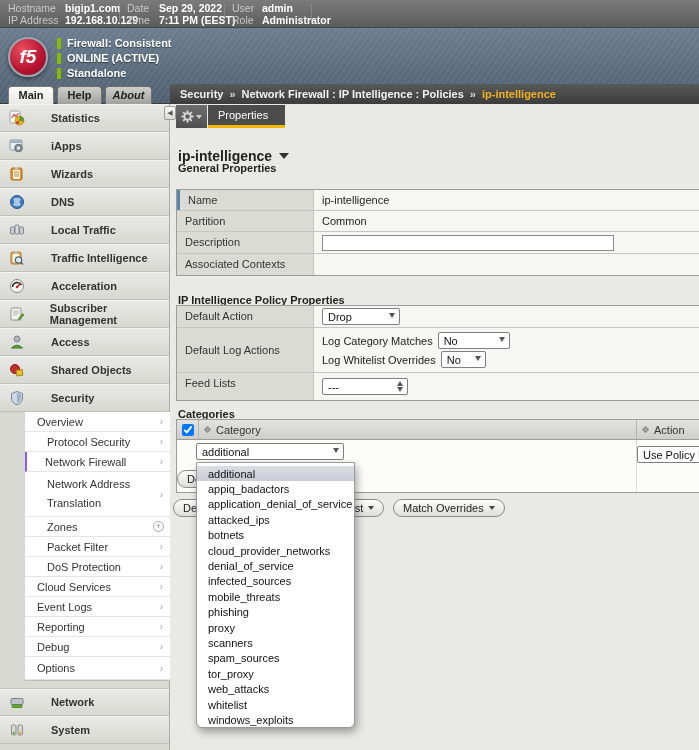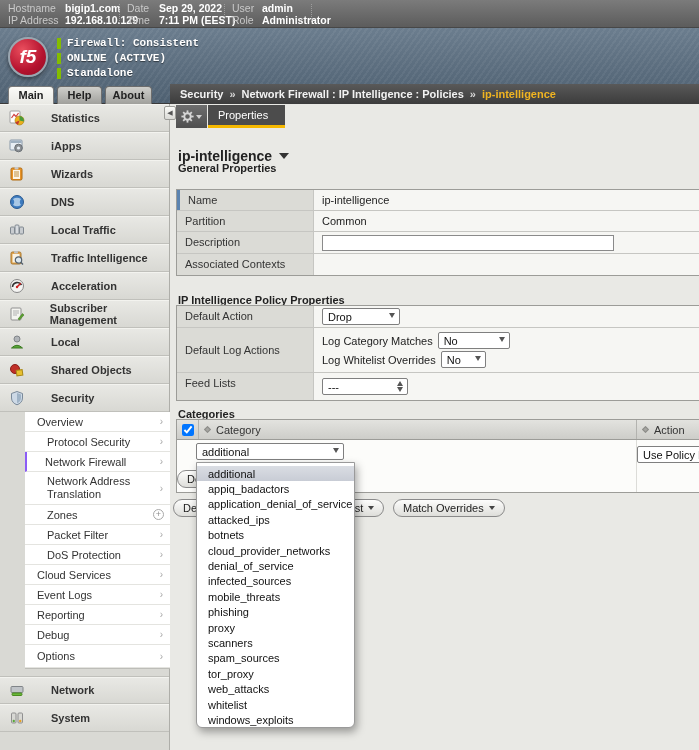--- a/index.html
+++ b/index.html
@@ -24,31 +24,31 @@
   .banner { position:absolute; left:0; top:28px; width:699px; height:76px;
     background:repeating-linear-gradient(125deg, rgba(255,255,255,.05) 0 2px, rgba(0,0,0,0) 2px 5px),
       linear-gradient(#6b7d8e,#4e6071);
     border-bottom:1px solid #3a3a3a; }
   .f5-logo { position:absolute; left:8px; top:9px; width:40px; height:40px; border-radius:50%;
     background:radial-gradient(circle at 35% 30%, #ea4f5e, #b5122e 60%, #8d0e23);
     border:2px solid #9aa6b0; box-shadow:0 2px 4px rgba(0,0,0,.45);
     color:#fff; font-weight:bold; font-style:italic; font-size:19px;
     display:flex; align-items:center; justify-content:center; }
   .status-block { position:absolute; left:57px; top:9px; }
-  .status-line { display:flex; align-items:center; height:12px; margin-bottom:3px;font-family:Liberation Mono, monospace; }
+  .status-line { display:flex; align-items:center; height:12px; margin-bottom:3px; }
   .status-bar { width:4px; height:11px; background:#84bd00; margin-right:6px; }
   .status-text { color:#fff; font-weight:bold; font-size:11px; text-shadow:0 1px 1px rgba(0,0,0,.5); }
 
   
   .nav-tab { position:absolute; top:86px; height:18px; line-height:17px; text-align:center;
     font-weight:bold; font-size:11px; color:#222; border-radius:4px 4px 0 0; cursor:default; }
   .nav-tab.active { left:8px; width:46px; background:linear-gradient(#fbfbf8,#e9e9e4);
     border:1px solid #7a7a7a; border-bottom:none; z-index:3; }
   .nav-tab.idle { background:linear-gradient(#cfcfcb,#a0a09c); border:1px solid #6d6d6d; border-bottom:none; }
-  .nav-help { left:57px; width:45px; } .nav-about { left:105px; width:47px; }
+  .nav-help { left:57px; width:45px; } .nav-about { left:105px; width:47px;font-style:italic; }
 
   
   .breadcrumb-bar { position:absolute; left:170px; top:84px; width:529px; height:20px;
     background:linear-gradient(#595959,#3c3c3c); color:#fff; font-weight:bold;
     display:flex; align-items:center; padding-left:10px; }
   .crumb { color:#f2f2f2; } .crumb-sep { color:#d5d5d5; margin:0 6px; }
   .crumb-current { color:#f0b421; }
 
   
   .sidebar { position:absolute; left:0; top:104px; width:170px; height:646px;
@@ -60,21 +60,21 @@
   .side-label { margin-left:24px; font-weight:bold; color:#333; }
   .submenu { margin-left:25px; width:145px; background:#fff; border-bottom:1px solid #bdbdb8; }
   .sub-item { position:relative; min-height:20px; display:flex; align-items:center;
     border-bottom:1px solid #e4e4e0; color:#333; cursor:pointer; }
   .sub-item.lvl0 { padding-left:12px; }
   .sub-item.lvl1 { padding-left:22px; }
   .sub-item.active { border-left:2px solid #8b5cf6; padding-left:18px; }
   .sub-arrow { position:absolute; right:7px; color:#a9a9a9; font-size:10px; }
   .sub-plus { position:absolute; right:6px; width:11px; height:11px; border:1px solid #a9a9a9;
     border-radius:50%; color:#909090; font-size:9px; line-height:9px; text-align:center; }
-  .sub-wrap { line-height:13px; padding:3px 14px 3px 0; }
+  .sub-wrap { line-height:19px; padding:3px 14px 3px 0; }
   .side-gap { height:7px; }
 
   .collapse-btn { position:absolute; left:164px; top:106px; width:12px; height:14px;
     background:linear-gradient(#fbfbf8,#dadad6); border:1px solid #9c9c98; border-radius:2px;
     font-size:7px; color:#555; display:flex; align-items:center; justify-content:center; z-index:4; }
 
   
   .content { position:absolute; left:170px; top:104px; width:529px; height:646px; background:#e9e9e5; }
   .gear-tab { position:absolute; left:6px; top:1px; width:31px; height:23px;
     background:linear-gradient(#6e6e6e,#4f4f4f); display:flex; align-items:center; justify-content:center; gap:2px; }
@@ -302,21 +302,21 @@
         </span>
       <span class="side-label">Subscriber Management</span>
     </div>
     <div class="side-item">
       <span class="side-icon">
           <svg width="16" height="16" viewBox="0 0 16 16">
             <circle cx="8" cy="5" r="3" fill="#b0b4b8" stroke="#808488"></circle>
             <path d="M2.5 14 Q8 8.5 13.5 14 Z" fill="#58a838" stroke="#3a7820"></path>
           </svg>
         </span>
-      <span class="side-label">Local</span>
+      <span class="side-label">Access</span>
     </div>
     <div class="side-item">
       <span class="side-icon">
           <svg width="16" height="16" viewBox="0 0 16 16">
             <circle cx="6" cy="7" r="4.5" fill="#c03028" stroke="#8a1e18"></circle>
             <rect x="7.5" y="8" width="6" height="5.5" fill="#e8c030" stroke="#a88818" transform="rotate(-8 10.5 10.5)"></rect>
           </svg>
         </span>
       <span class="side-label">Shared Objects</span>
     </div>

